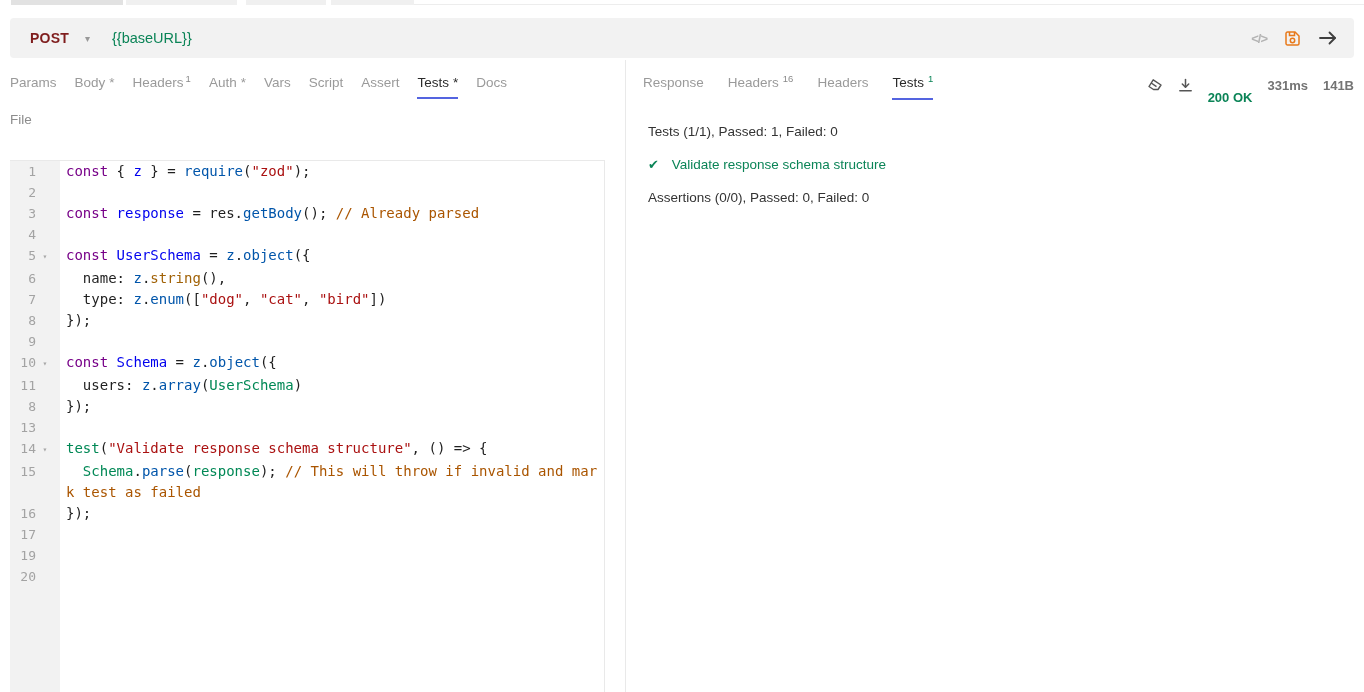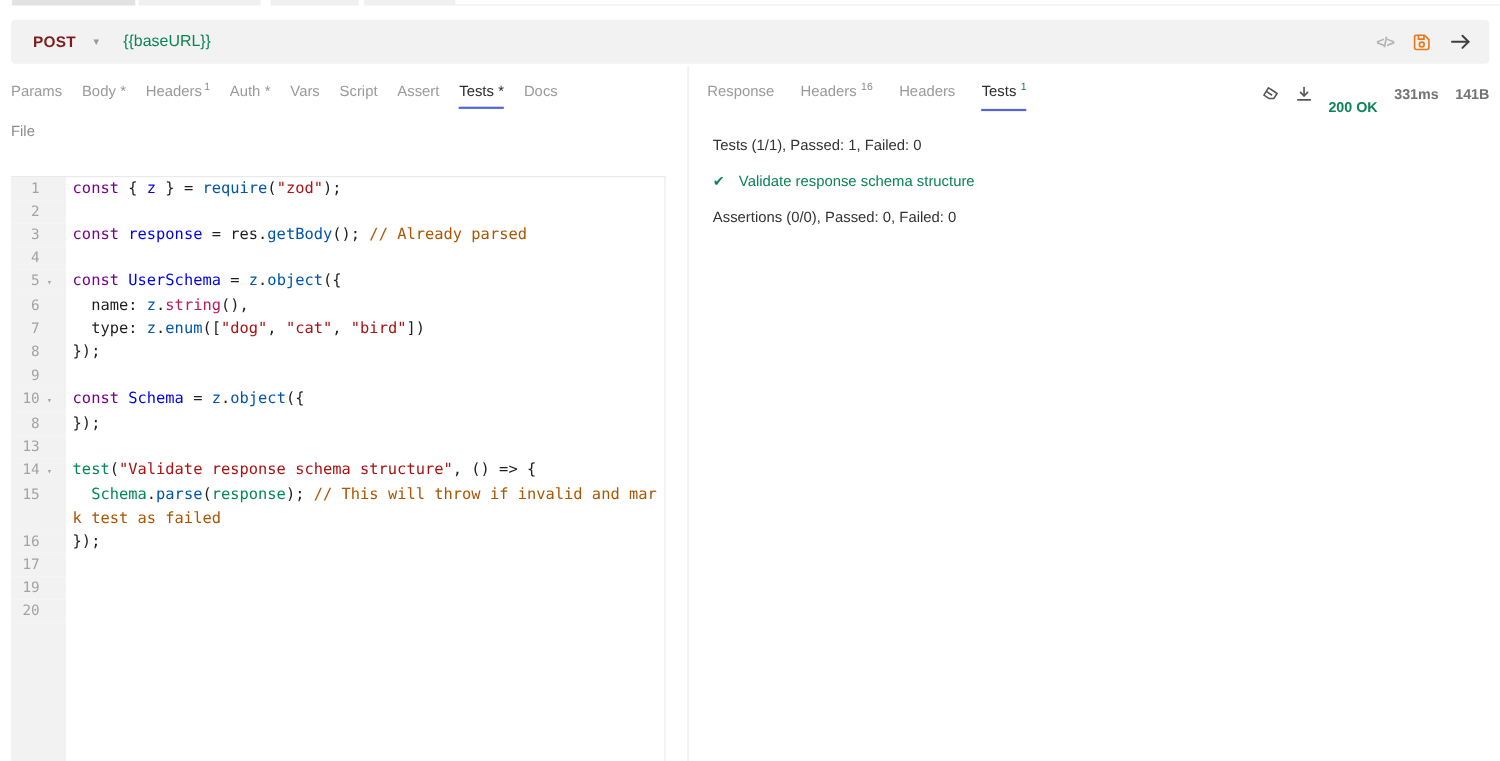--- a/index.html
+++ b/index.html
@@ -142,21 +142,21 @@
         <span class="num">5</span>
         <span class="fold">▾</span>
       </div>
       <div class="code-cell"><span style="color: rgb(119, 0, 136);">const</span><span style="color: rgb(31, 31, 31);"> </span><span style="color: rgb(0, 0, 238);">UserSchema</span><span style="color: rgb(31, 31, 31);"> = </span><span style="color: rgb(0, 85, 170);">z</span><span style="color: rgb(31, 31, 31);">.</span><span style="color: rgb(0, 85, 170);">object</span><span style="color: rgb(31, 31, 31);">({</span></div>
     </div>
     <div class="ed-row">
       <div class="gut">
         <span class="num">6</span>
         <span class="fold"></span>
       </div>
-      <div class="code-cell"><span style="color: rgb(31, 31, 31);">  name: </span><span style="color: rgb(0, 85, 170);">z</span><span style="color: rgb(31, 31, 31);">.</span><span style="color: #be185d; text-align: center;">string</span><span style="color: rgb(31, 31, 31);">(),</span></div>
+      <div class="code-cell"><span style="color: rgb(31, 31, 31);">  name: </span><span style="color: rgb(0, 85, 170);">z</span><span style="color: rgb(31, 31, 31);">.</span><span style="color: #a16207; text-align: center;">string</span><span style="color: rgb(31, 31, 31);">(),</span></div>
     </div>
     <div class="ed-row">
       <div class="gut">
         <span class="num">7</span>
         <span class="fold"></span>
       </div>
       <div class="code-cell"><span style="color: rgb(31, 31, 31);">  type: </span><span style="color: rgb(0, 85, 170);">z</span><span style="color: rgb(31, 31, 31);">.</span><span style="color: rgb(0, 85, 170);">enum</span><span style="color: rgb(31, 31, 31);">([</span><span style="color: rgb(170, 17, 17);">"dog"</span><span style="color: rgb(31, 31, 31);">, </span><span style="color: rgb(170, 17, 17);">"cat"</span><span style="color: rgb(31, 31, 31);">, </span><span style="color: rgb(170, 17, 17);">"bird"</span><span style="color: rgb(31, 31, 31);">])</span></div>
     </div>
     <div class="ed-row">
       <div class="gut">
@@ -171,20 +171,27 @@
         <span class="fold"></span>
       </div>
       <div class="code-cell"></div>
     </div>
     <div class="ed-row">
       <div class="gut">
         <span class="num">10</span>
         <span class="fold">▾</span>
       </div>
       <div class="code-cell"><span style="color: rgb(119, 0, 136);">const</span><span style="color: rgb(31, 31, 31);"> </span><span style="color: rgb(0, 0, 238);">Schema</span><span style="color: rgb(31, 31, 31);"> = </span><span style="color: rgb(0, 85, 170);">z</span><span style="color: rgb(31, 31, 31);">.</span><span style="color: rgb(0, 85, 170);">object</span><span style="color: rgb(31, 31, 31);">({</span></div>
+    </div>
+    <div class="ed-row">
+      <div class="gut">
+        <span class="num">11</span>
+        <span class="fold"></span>
+      </div>
+      <div class="code-cell"><span style="color: rgb(31, 31, 31);">  users: </span><span style="color: rgb(0, 85, 170);">z</span><span style="color: rgb(31, 31, 31);">.</span><span style="color: rgb(0, 85, 170);">array</span><span style="color: rgb(31, 31, 31);">(</span><span style="color: rgb(0, 136, 85);">UserSchema</span><span style="color: rgb(31, 31, 31);">)</span></div>
     </div>
     <div class="ed-row">
       <div class="gut">
         <span class="num">8</span>
         <span class="fold"></span>
       </div>
       <div class="code-cell"><span style="color: rgb(31, 31, 31);">});</span></div>
     </div>
     <div class="ed-row">
       <div class="gut">

